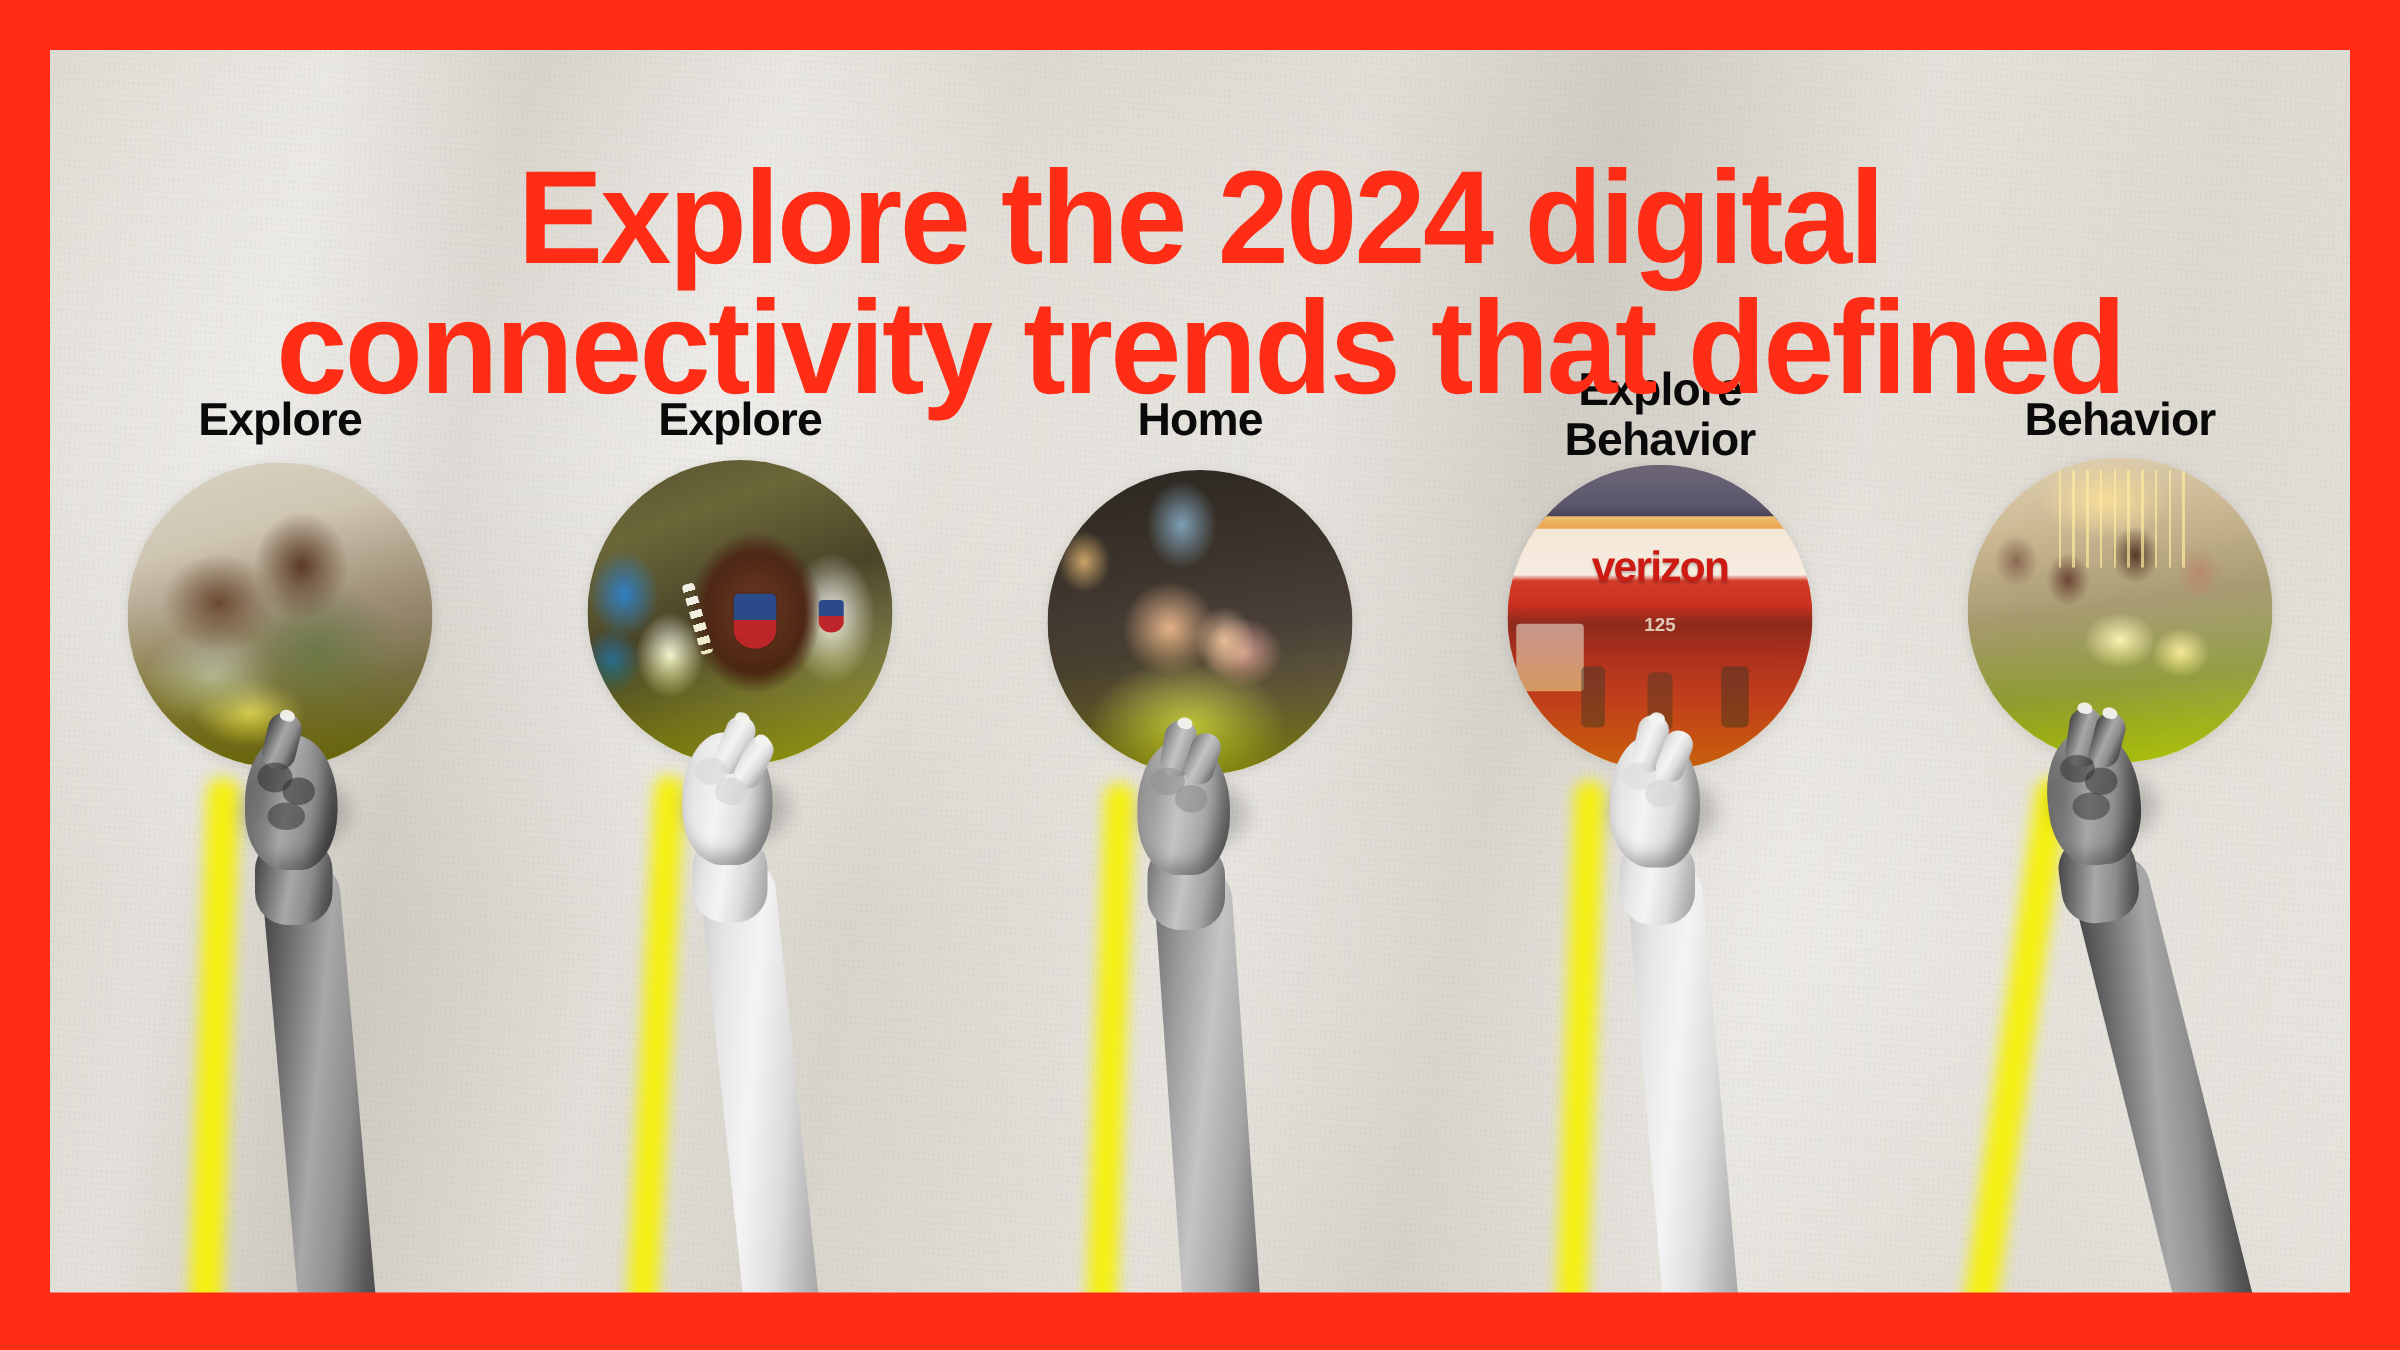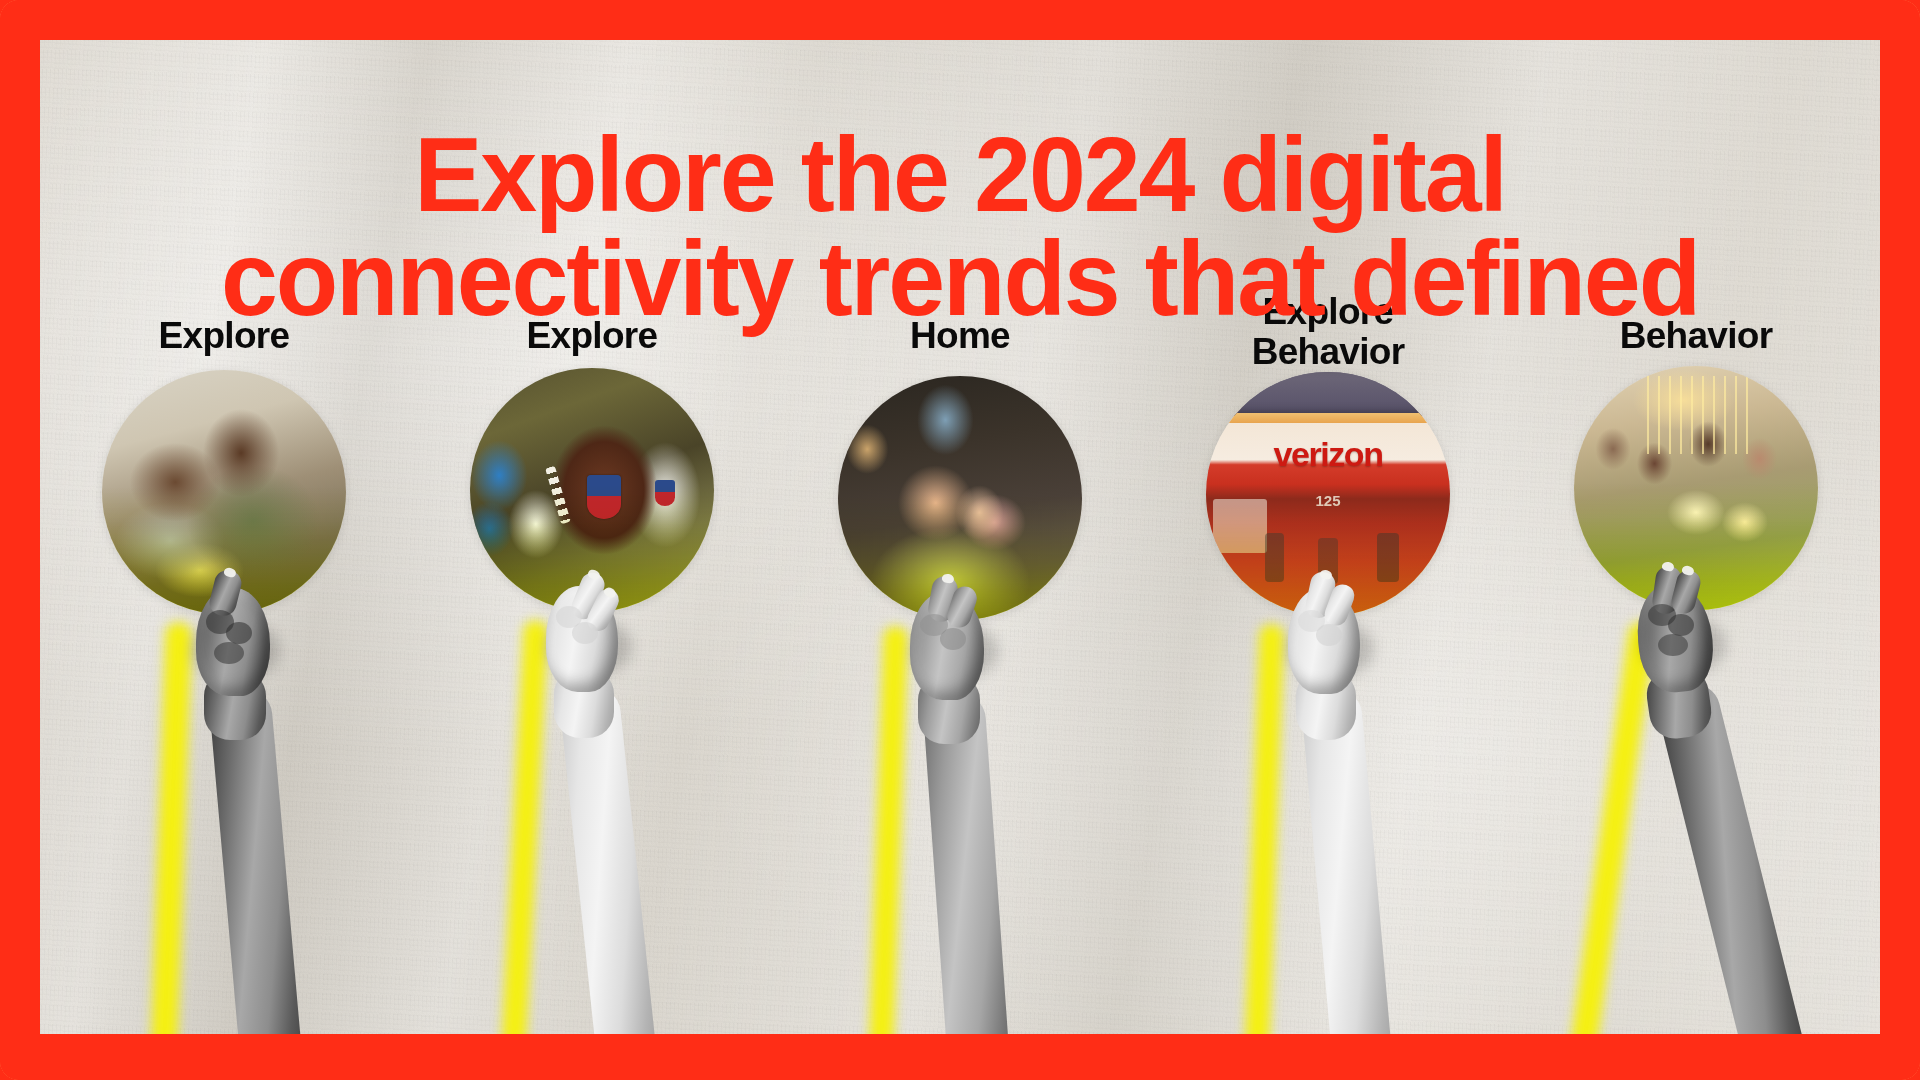--- a/index.html
+++ b/index.html
@@ -12,21 +12,20 @@
     background: #FF2D16;
     font-family: "Liberation Sans", sans-serif;
   }
 
   #stage {
     position: relative;
     width: 1920px;
     height: 1080px;
     overflow: hidden;
     background: #fdba74;
-    border-radius: 19px;
   }
 
   
   .frame-bar { position: absolute; background: #FF2D16; z-index: 40; }
   .frame-top    { left: 0; top: 0; width: 1920px; height: 40px; }
   .frame-left   { left: 0; top: 0; width: 40px;  height: 1080px; }
   .frame-right  { right: 0; top: 0; width: 40px; height: 1080px; }
   .frame-bottom { left: 0; bottom: 0; width: 1920px; height: 46px; z-index: 12; }
 
   

